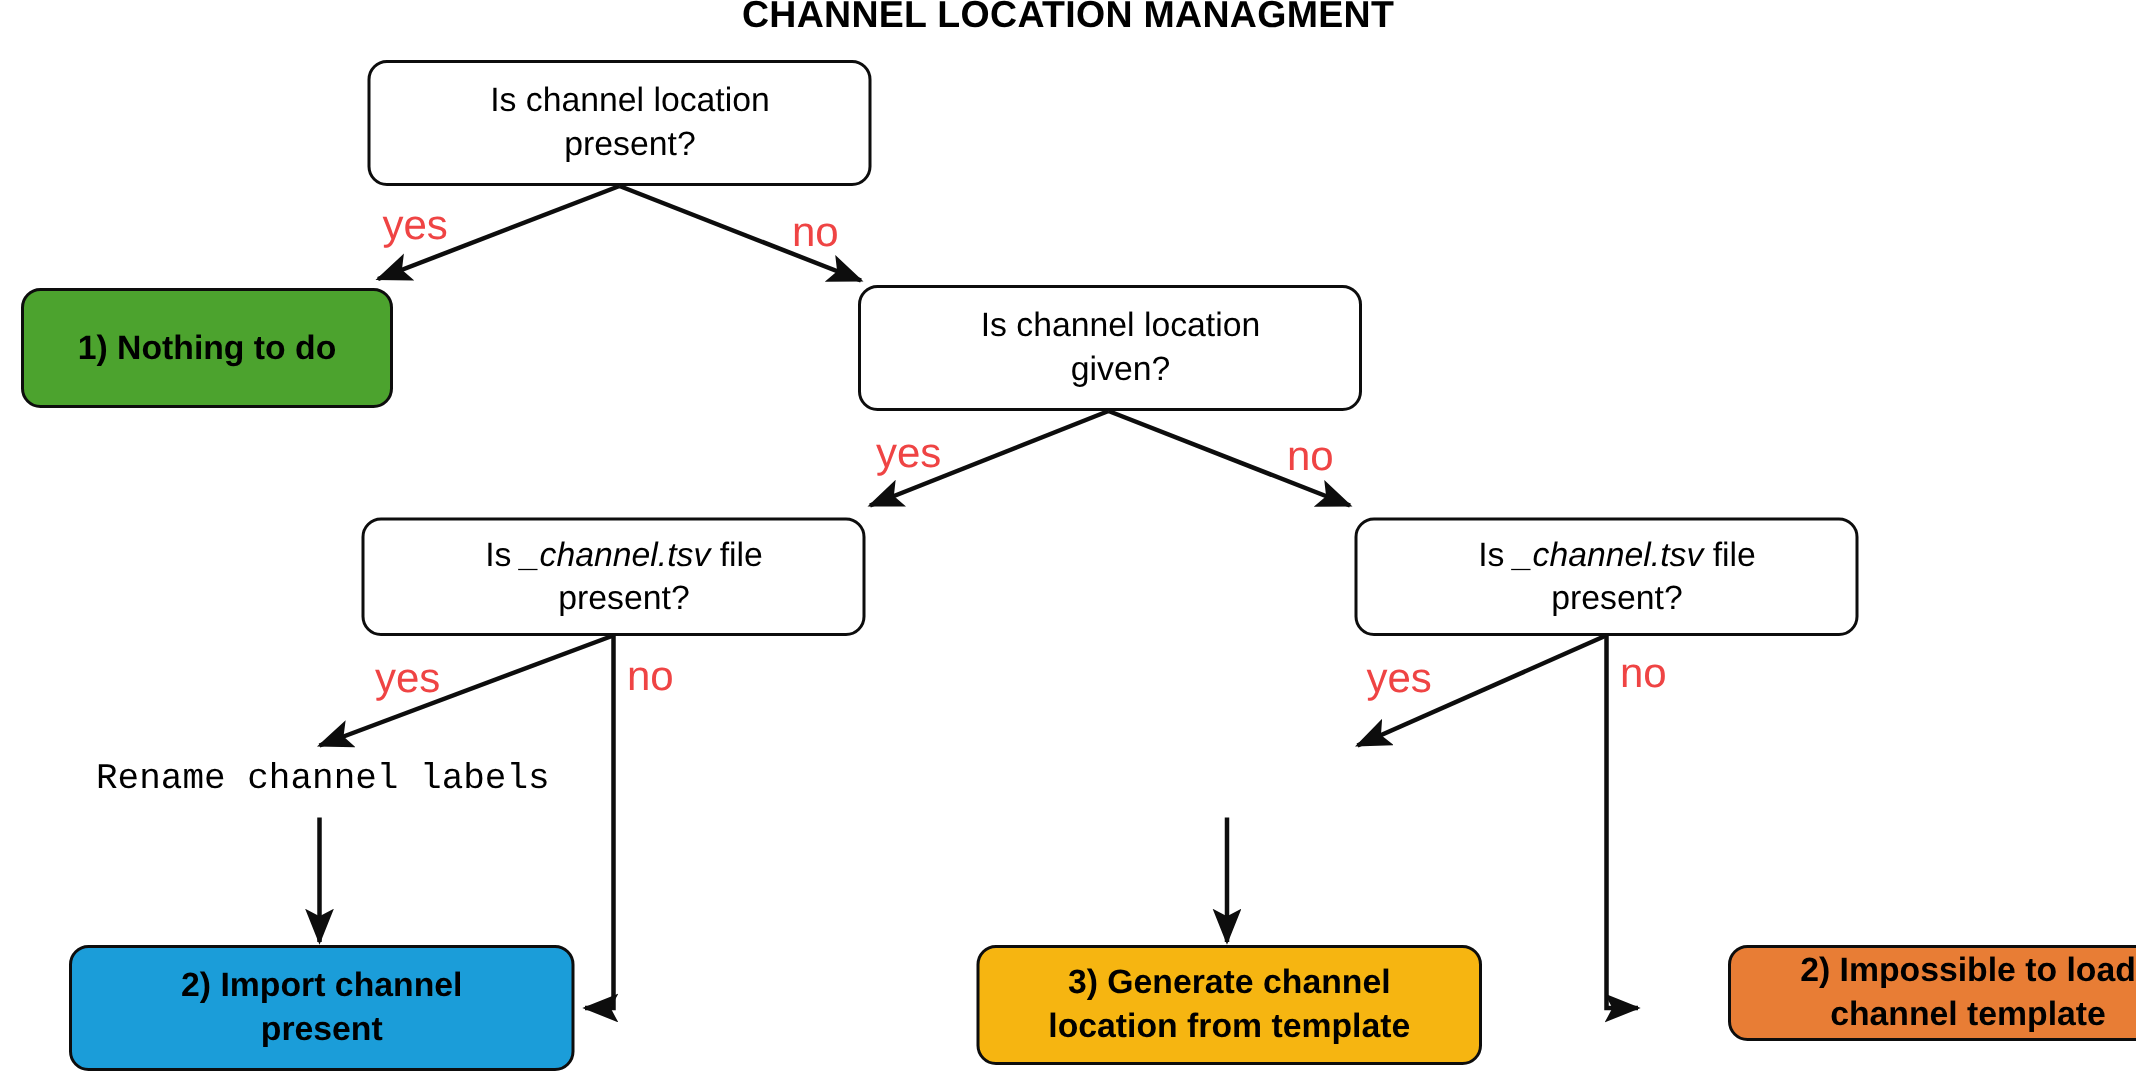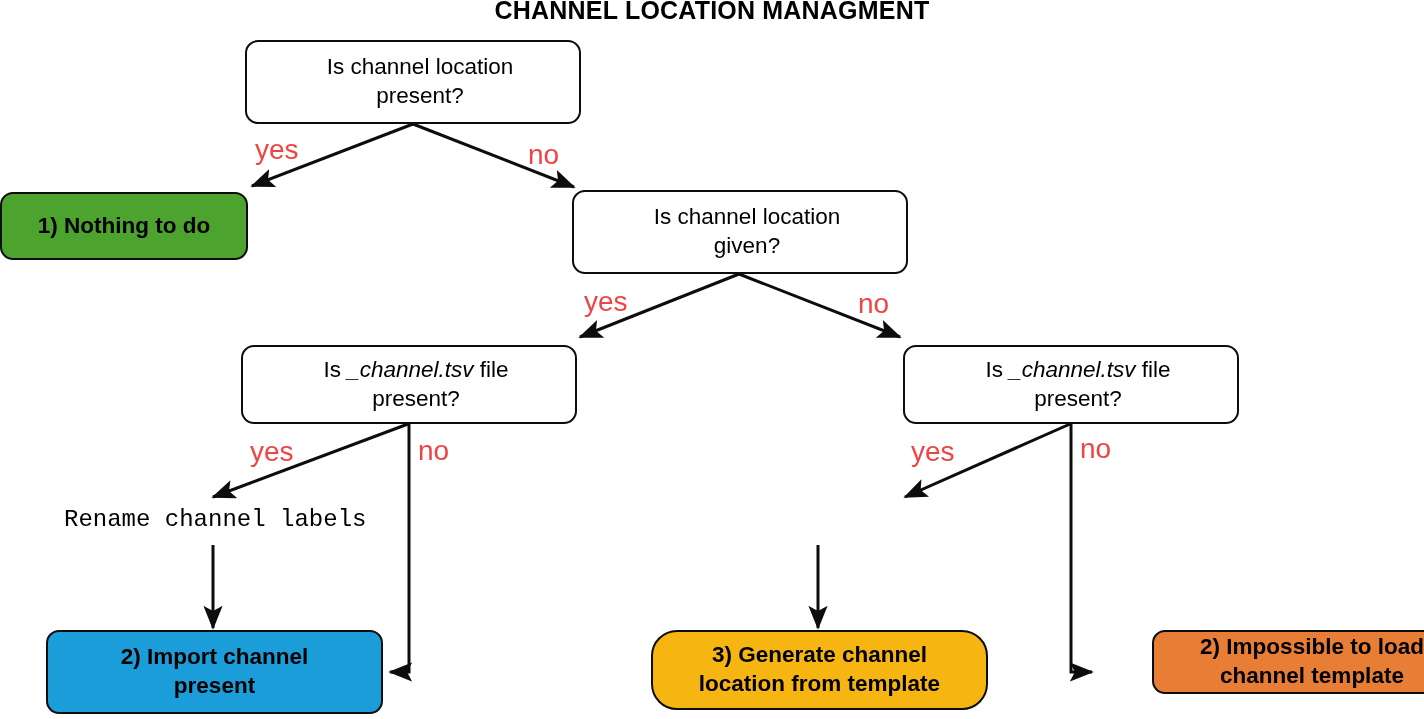--- a/index.html
+++ b/index.html
@@ -134,32 +134,32 @@
     </span>
   </div>
 
   <div class="node decision" style="left:903px; top:345px; width:336px; height:79px;">
     <span>
       <span>Is </span><span class="italic">_channel.tsv</span><span> file</span><br>
       <span>present?</span>
     </span>
   </div>
 
-  <div class="node terminal" style="left:0px; top:192px; width:248px; height:68px; background:#4CA32E;">
+  <div class="node terminal" style="left:14px; top:192px; width:248px; height:80px; background:#4CA32E;">
     <span>1) Nothing to do</span>
   </div>
 
   <div class="node terminal" style="left:46px; top:630px; width:337px; height:84px; background:#1B9DD9;">
     <span>
       <span>2) Import channel</span><br>
       <span>present</span>
     </span>
   </div>
 
-  <div class="node terminal" style="left:651px; top:630px; width:337px; height:80px; background:#F6B511;border-radius:26px;">
+  <div class="node terminal" style="left:651px; top:630px; width:337px; height:80px; background:#F6B511;">
     <span>
       <span>3) Generate channel</span><br>
       <span>location from template</span>
     </span>
   </div>
 
   <div class="node terminal" style="left:1152px; top:630px; width:320px; height:64px; background:#E87D35;">
     <span>
       <span>2) Impossible to load</span><br>
       <span>channel template</span>

